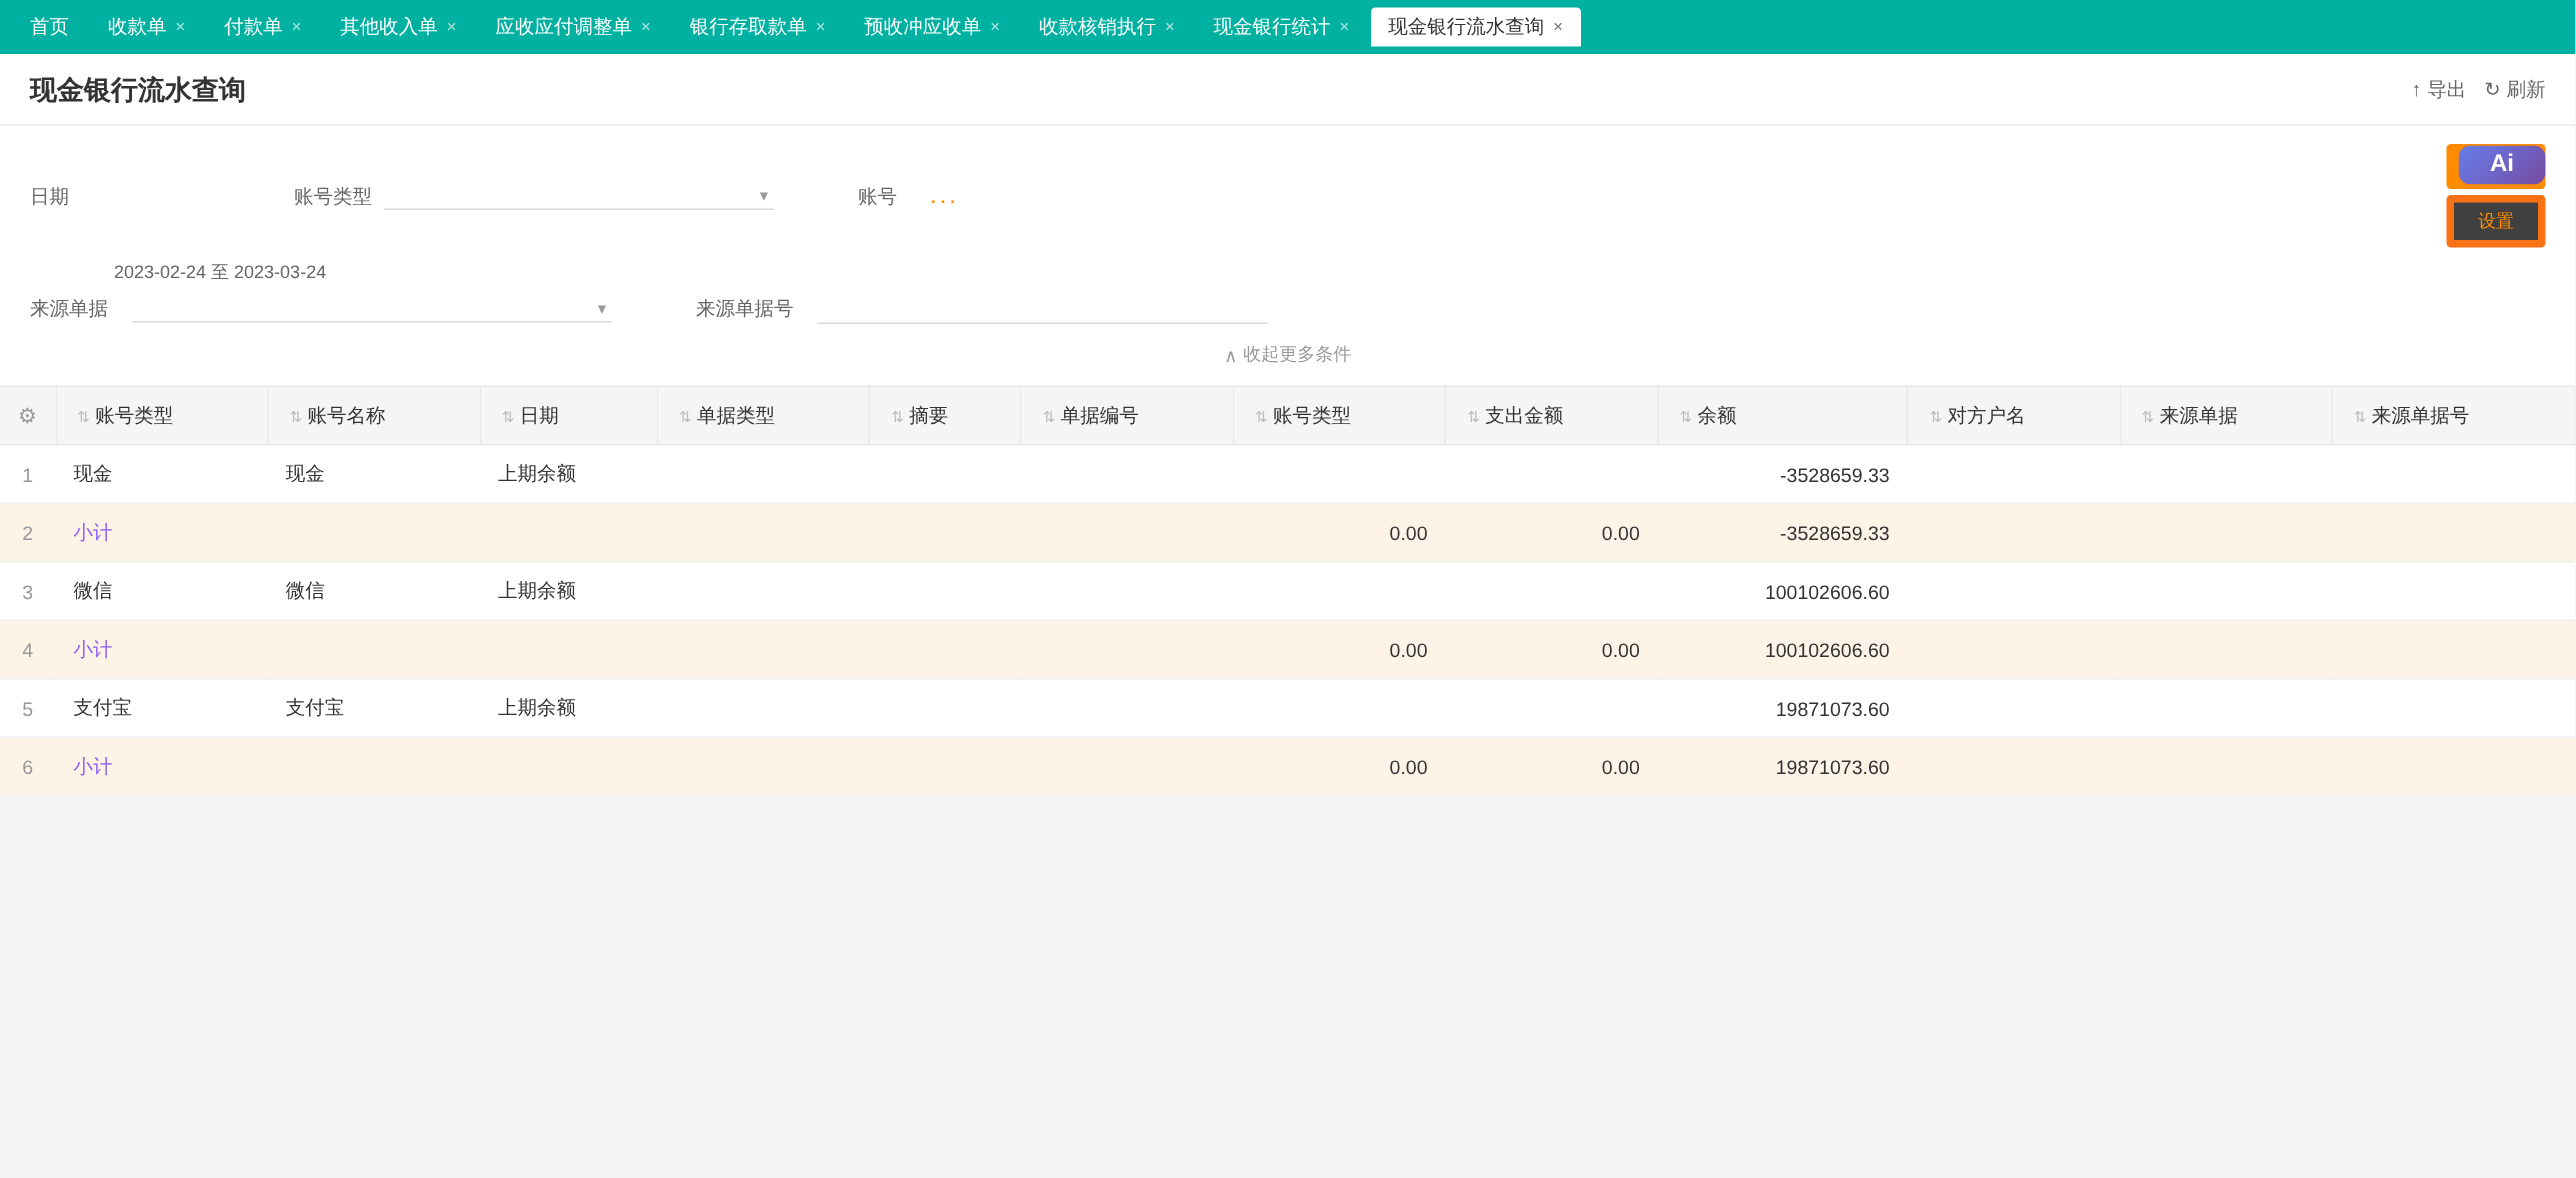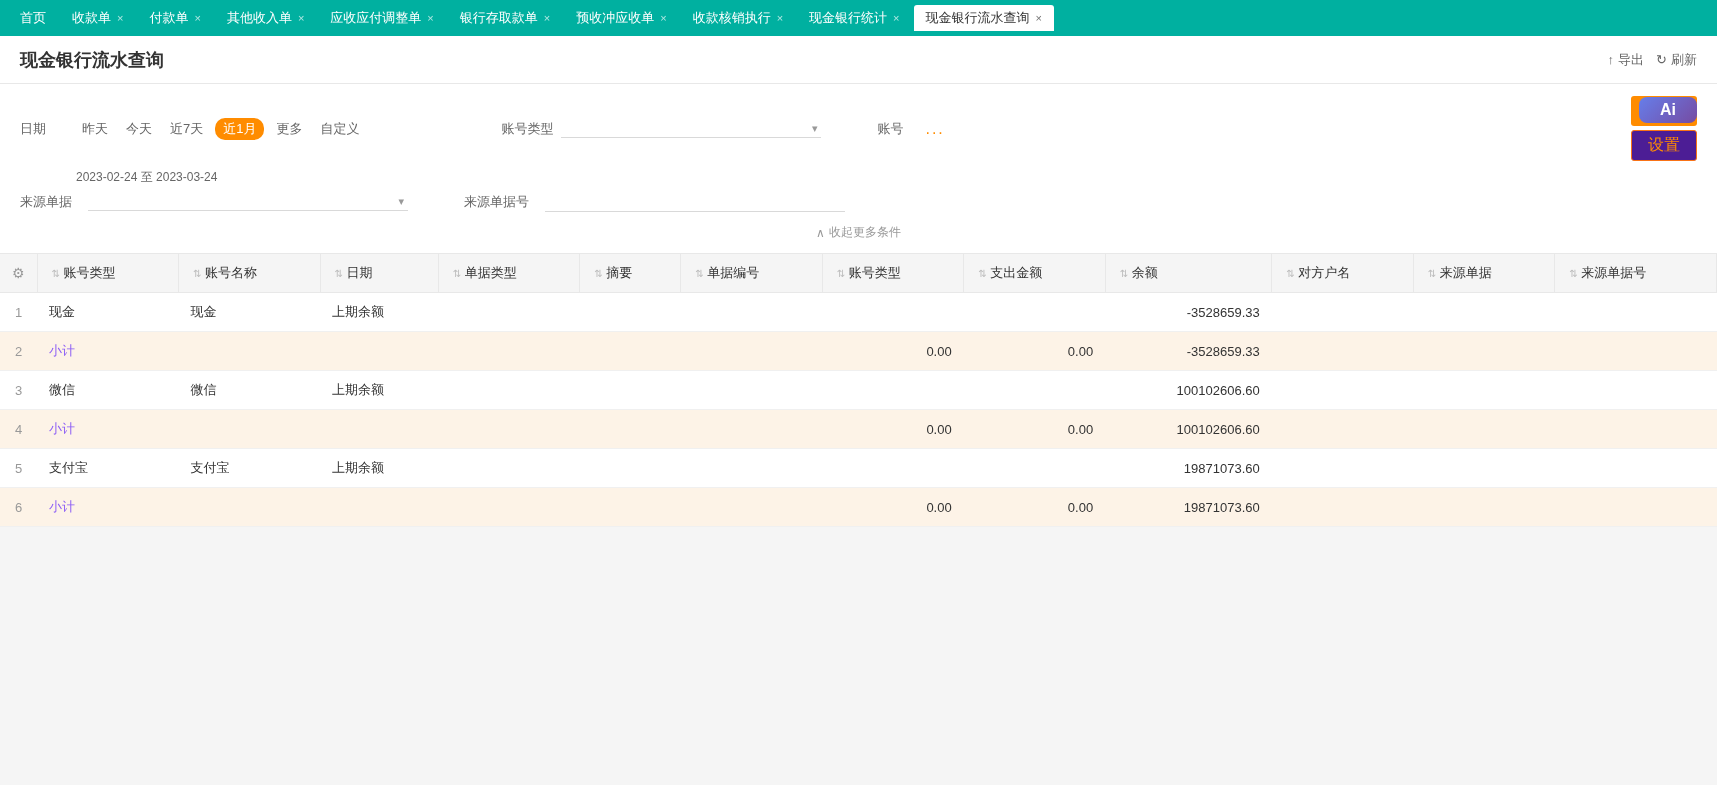--- a/index.html
+++ b/index.html
@@ -142,27 +142,27 @@
     .btn-query {
       background: #ff8c00;
       color: #fff;
       border: none;
       padding: 6px 20px;
       cursor: pointer;
       border-radius: 3px;
       font-size: 13px;
     }
     .btn-setting {
-      background: #4c1d95;
+      background: #404040;
       color: #ff8c00;
-      border: 1px solid #f97316;
+      border: 5px solid #f97316;
       padding: 4px 16px;
       cursor: pointer;
       border-radius: 3px;
-      font-size: 16px;
+      font-size: 12px;
     }
     .collapse-bar {
       display: flex;
       justify-content: center;
       align-items: center;
       gap: 4px;
       color: #999;
       cursor: pointer;
       font-size: 12px;
       padding: 4px 0 0 0;
@@ -289,28 +289,20 @@
     <div class="header-btn">
       <span>↻</span>
       <span>刷新</span>
     </div>
   </div>
 </div>
 
 <div class="filter-area">
   <div class="filter-row">
     <span class="filter-label">日期</span>
-    <div class="date-options">
-      <span class="date-option">昨天</span>
-      <span class="date-option">今天</span>
-      <span class="date-option">近7天</span>
-      <span class="date-option active">近1月</span>
-      <span class="date-option">更多</span>
-      <span class="date-option">自定义</span>
-    </div>
     <div style="margin-left: 120px; display:flex; align-items:center; gap:8px;">
       <span class="filter-label">账号类型</span>
       <div class="filter-select-wrapper" style="min-width:260px;">
         <span class="filter-select-text"></span>
         <span class="chevron-down">▾</span>
       </div>
     </div>
     <div style="display:flex; align-items:flex-start; gap:8px; margin-left: 40px;">
       <span class="filter-label">账号</span>
       <span class="dots-btn">...</span>

